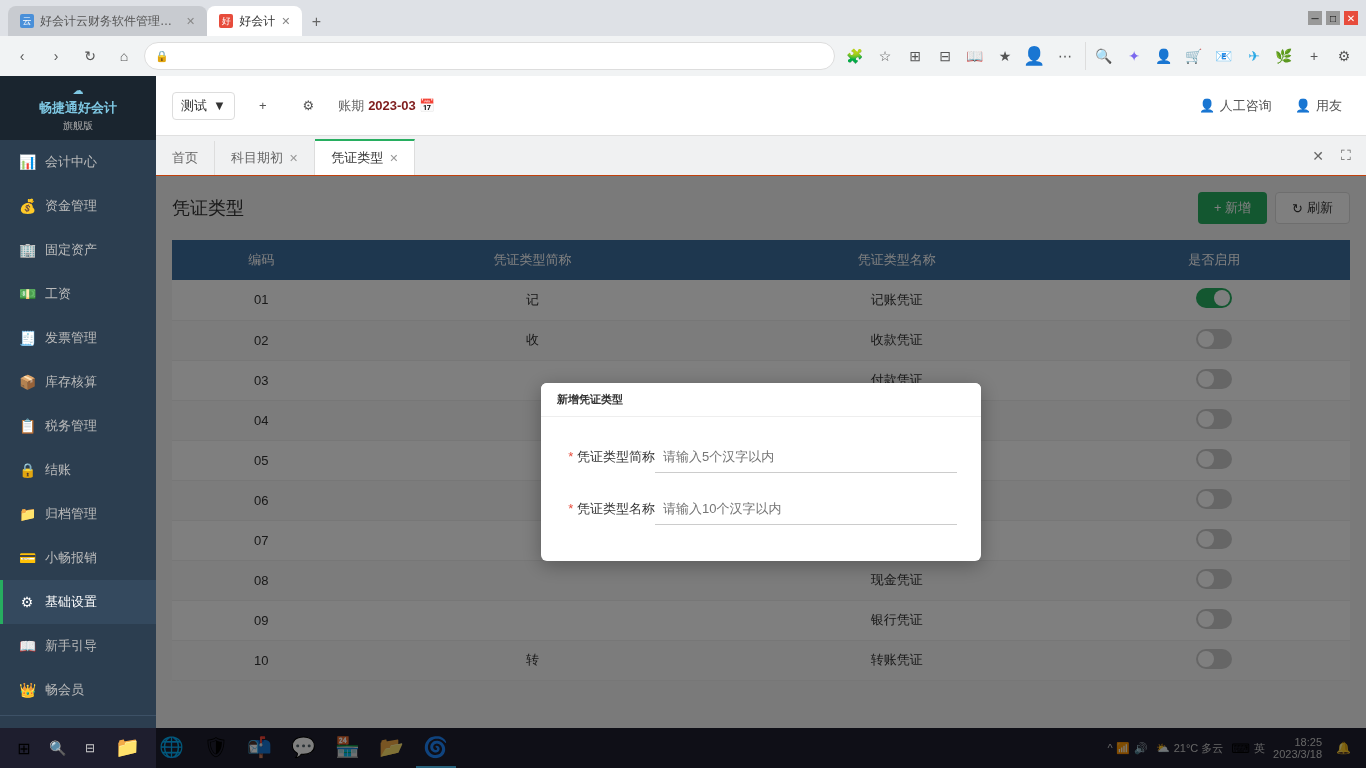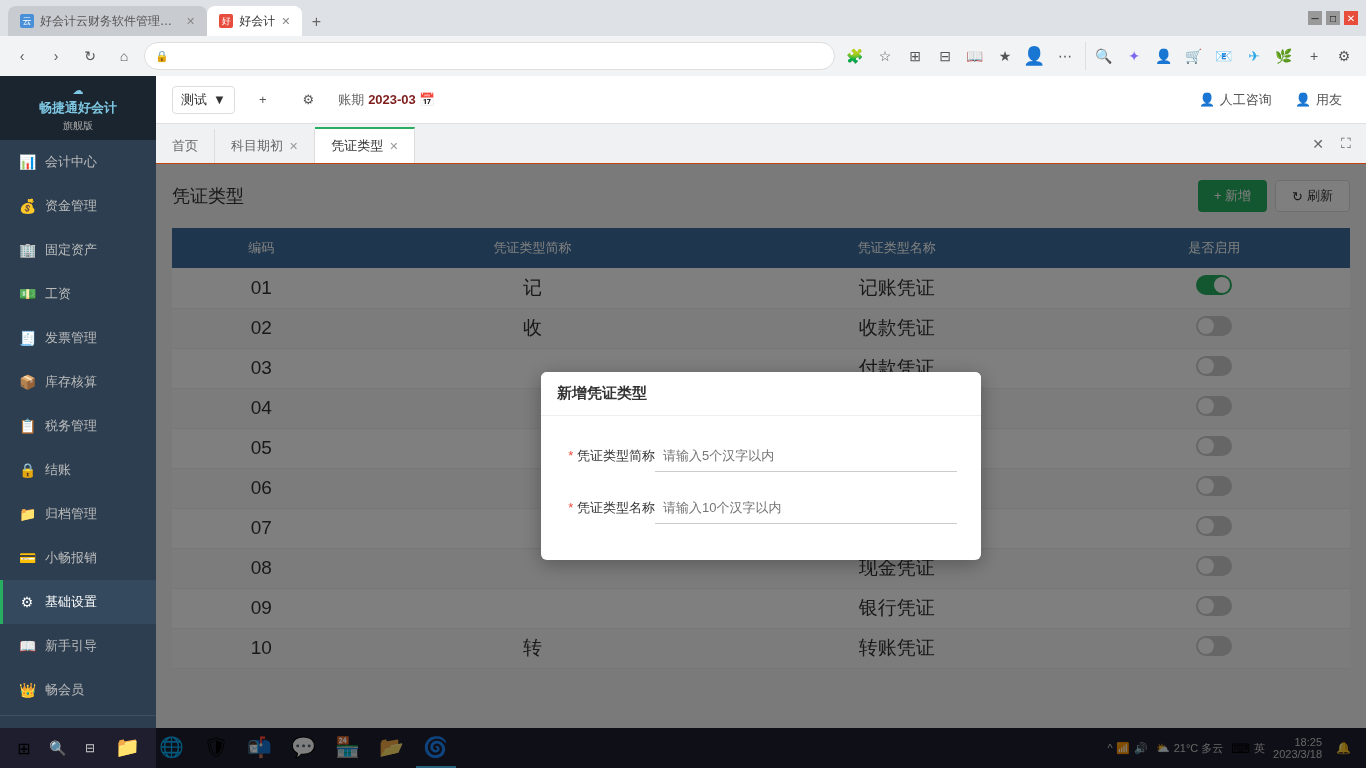--- a/index.html
+++ b/index.html
@@ -138,21 +138,21 @@
     .main-content {
       flex: 1;
       display: flex;
       flex-direction: column;
       background: #f5f6f7;
       overflow: hidden;
     }
 
     
     .top-bar {
-      height: 48px;
+      height: 60px;
       background: #fff;
       display: flex;
       align-items: center;
       padding: 0 16px;
       gap: 12px;
       border-bottom: 1px solid #e0e0e0;
       flex-shrink: 0;
     }
     .workspace-selector {
       display: flex;
@@ -322,21 +322,21 @@
       text-align: center;
       border: none;
     }
     .data-table tbody tr {
       height: 40px;
       border-bottom: 1px solid #eee;
     }
     .data-table tbody tr:nth-child(even) { background: #f9f9f9; }
     .data-table tbody td {
       padding: 0 12px;
-      font-size: 19px;
+      font-size: 13px;
       color: #333;
       text-align: center;
     }
 
     
     .toggle {
       display: inline-block;
       width: 36px;
       height: 20px;
       border-radius: 10px;
@@ -367,27 +367,27 @@
       z-index: 100;
     }
     .modal-dialog {
       background: #fff;
       border-radius: 6px;
       width: 440px;
       box-shadow: 0 4px 20px rgba(0,0,0,0.3);
       overflow: hidden;
     }
     .modal-header {
-      height: 44px;
+      height: 34px;
       display: flex;
       align-items: center;
       padding: 0 16px;
       background: #fff;
       border-bottom: 1px solid #eee;
-      font-size: 15px;
+      font-size: 11px;
       color: #333;
       font-weight: bold;
     }
     .modal-body {
       padding: 24px 24px 16px;
     }
     .form-row {
       display: flex;
       align-items: center;
       margin-bottom: 20px;

